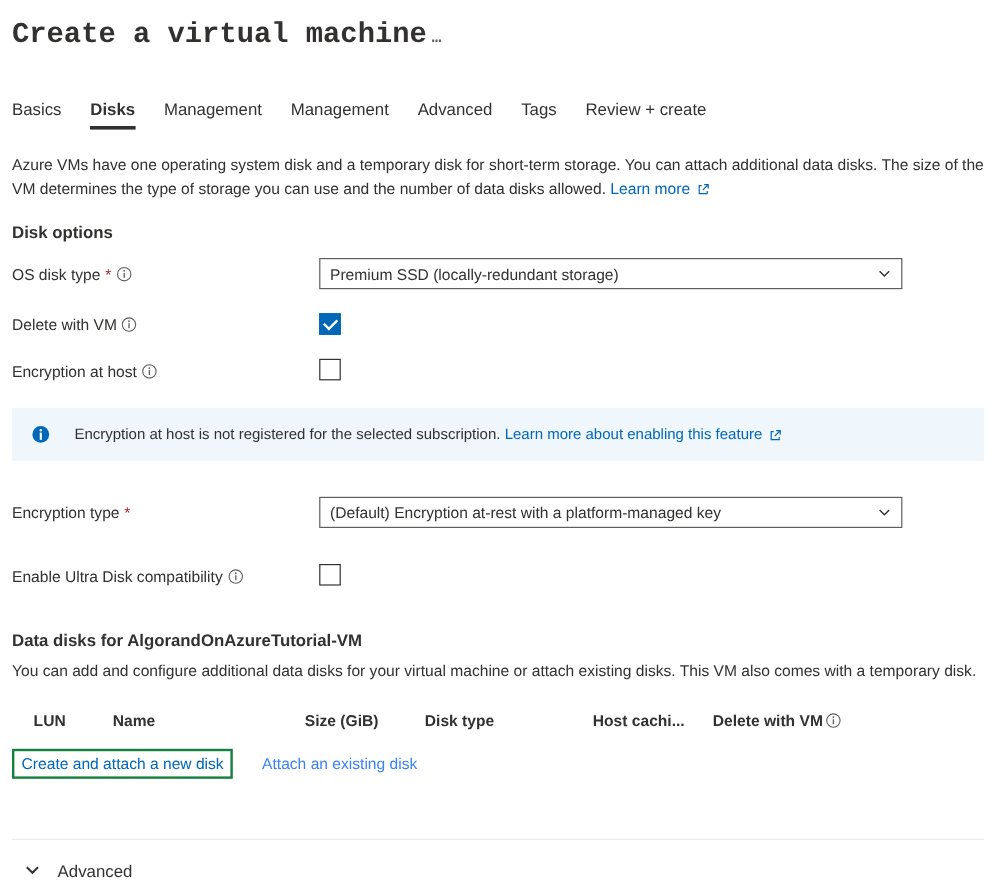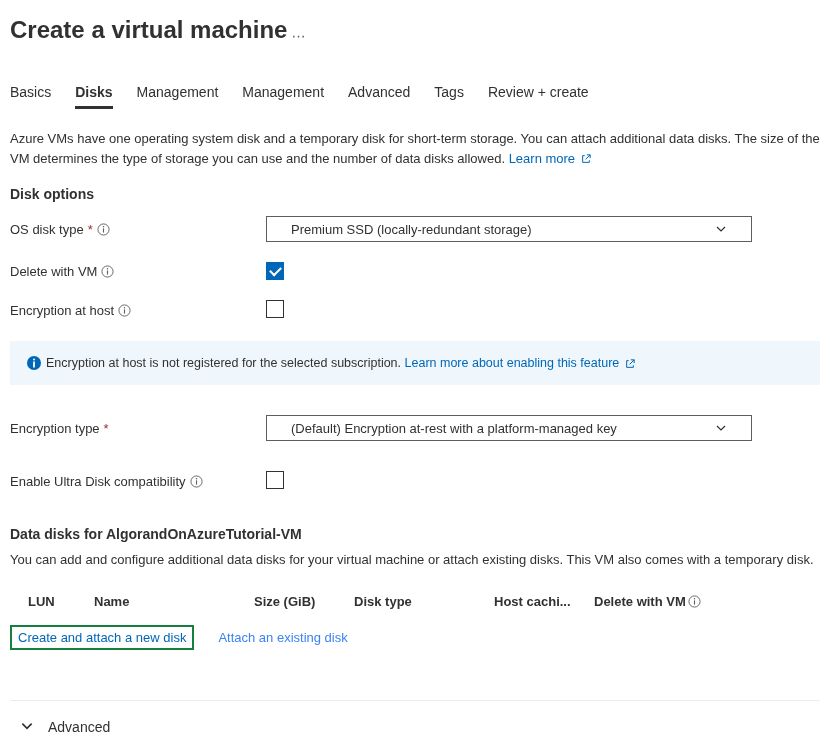--- a/index.html
+++ b/index.html
@@ -15,20 +15,21 @@
       font-size: 24px;
       font-weight: 600;
       color: #323130;
       display: inline-block;
     }
     .title-row {
       display: flex;
       align-items: flex-end;
       gap: 4px;
       margin-bottom: 40px;
+      font-family: Liberation Mono, monospace;
     }
     .ellipsis {
       font-size: 14px;
       color: #605e5c;
       letter-spacing: 1px;
       cursor: pointer;
     }
     .tabs {
       display: flex;
       gap: 24px;
@@ -96,21 +97,21 @@
     }
     .input-col { flex: 1; max-width: 486px; }
     .select-box {
       width: 100%;
       height: 26px;
       border: 1px solid #605e5c;
       background: #ffffff;
       display: flex;
       align-items: center;
       justify-content: space-between;
-      padding: 0 24px;
+      padding: 0 8px;
       font-size: 13px;
       cursor: pointer;
     }
     .chevron-down {
       width: 12px;
       height: 12px;
       display: inline-flex;
       align-items: center;
       justify-content: center;
     }
@@ -135,21 +136,21 @@
       height: 9px;
       border: solid #ffffff;
       border-width: 0 2px 2px 0;
       transform: rotate(45deg) translate(-1px, -1px);
     }
     .info-bar {
       background: #eff6fc;
       padding: 14px 16px;
       display: flex;
       align-items: center;
-      gap: 4px;
+      gap: 20px;
       font-size: 12.5px;
       margin: 16px 0 30px 0;
     }
     .info-bar-icon {
       width: 16px;
       height: 16px;
       flex-shrink: 0;
       color: #0067b8;
     }
     .data-disks-title {

